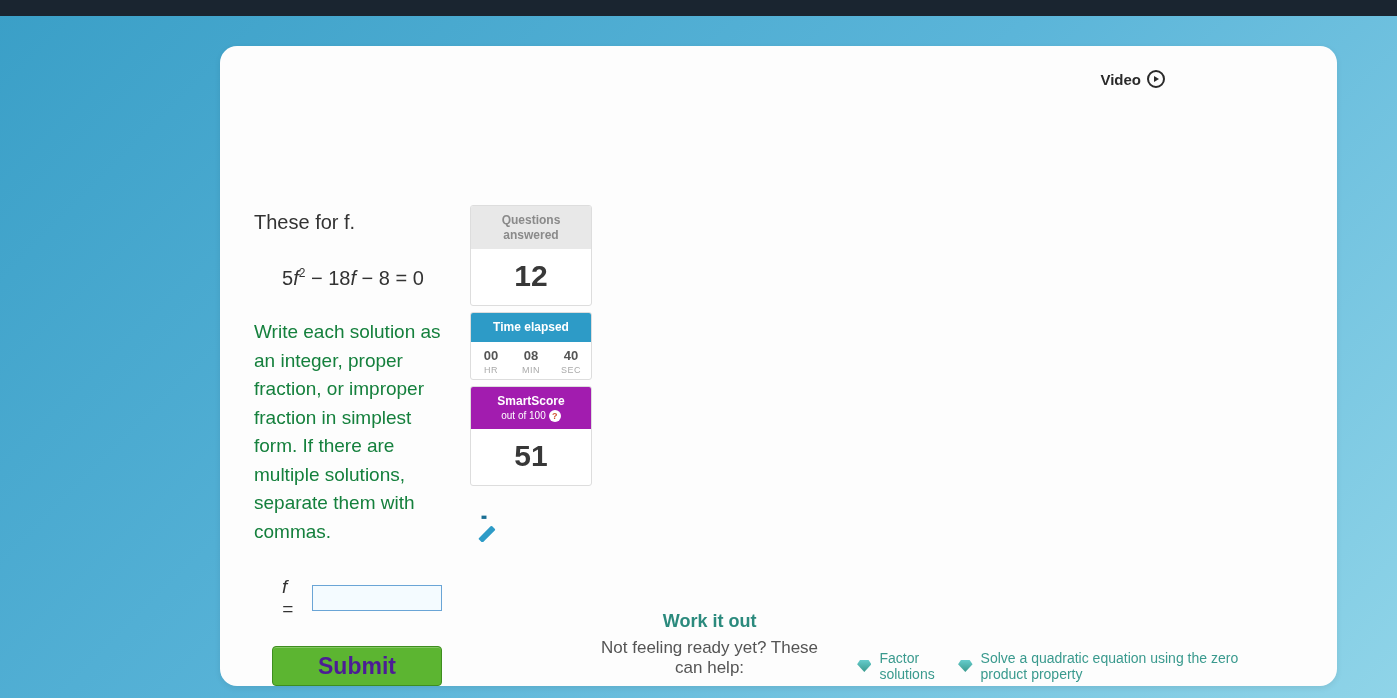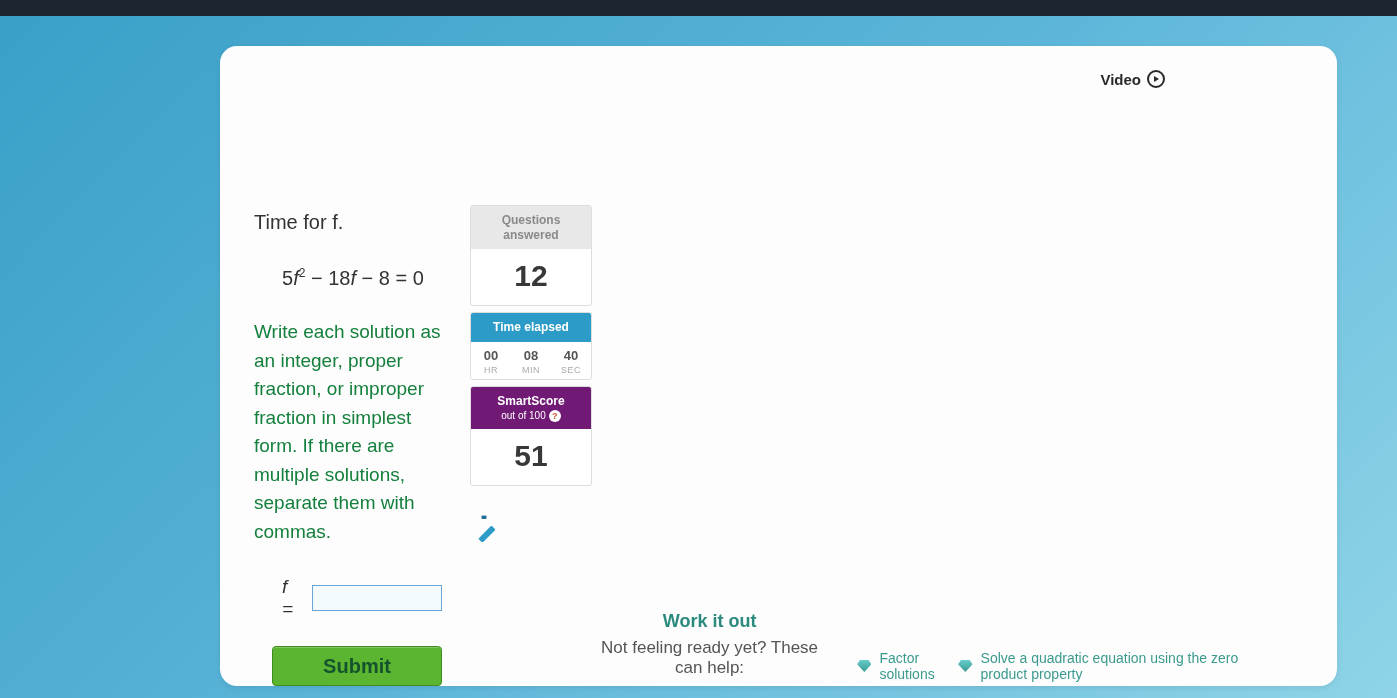--- a/index.html
+++ b/index.html
@@ -51,41 +51,41 @@
     background: #f4fbff;
     padding: 2px 6px;
     font-size: 16px;
   }
   .submit-btn {
     margin: 26px 0 0 18px;
     width: 170px; height: 40px;
     background: #5cb531;
     border: 1px solid #3e8e1f;
     border-radius: 4px;
-    color: #14532d; font-size: 20px; font-weight: 700;
+    color: #4c1d95; font-size: 23px; font-weight: 700;
     cursor: pointer;
     box-shadow: inset 0 1px 0 rgba(255,255,255,.25);
   }
   .sidebar { width: 122px; }
   .side-box {
     border: 1px solid #ddd;
     border-radius: 3px;
     margin-bottom: 6px;
     overflow: hidden;
     text-align: center;
     background: #fff;
   }
   .side-header {
     font-size: 12px; font-weight: 700;
     padding: 7px 2px;
     line-height: 1.2;
   }
   .grey-h { background: #e8e8e8; color: #8a8a8a; }
   .blue-h { background: #2d9bc7; color: #fff; }
-  .red-h  { background: #701a75; color: #fff; }
+  .red-h  { background: #a21caf; color: #fff; }
   .big-num { font-size: 30px; font-weight: 800; color: #383838; padding: 10px 0 12px 0; }
   .time-grid { display: flex; }
   .time-cell { flex: 1; padding: 6px 0 4px 0; }
   .time-val { font-size: 13px; color: #555; font-weight: 600; }
   .time-lbl { font-size: 9px; color: #aaa; letter-spacing: 0.5px; margin-top: 2px; }
   .red-h .sub { font-size: 10px; font-weight: 400; display: block; margin-top: 2px; }
   .qmark {
     display: inline-block; width: 12px; height: 12px; background: #fff; color: #d35434;
     border-radius: 50%; font-size: 9px; line-height: 12px; font-weight: 800; margin-left: 3px;
   }
@@ -123,21 +123,21 @@
 
     <div class="video-link">
       <span>Video</span>
       <span class="circ">
           <span class="tri"></span>
         </span>
     </div>
 
     <div class="main-row">
       <div class="content">
-        <div class="prompt">Time for f.</div>
+        <div class="prompt">These for f.</div>
         <div class="equation">5<i>f</i><sup>2</sup> − 18<i>f</i> − 8 = 0</div>
         <div class="instructions">Write each solution as an integer, proper fraction, or improper fraction in simplest form. If there are multiple solutions, separate them with commas.</div>
         <div class="answer-row">
           <span>f =</span>
           <input class="answer-input" type="text" value="" style="">
         </div>
         <button class="submit-btn">Submit</button>
       </div>
 
       <div class="sidebar">

